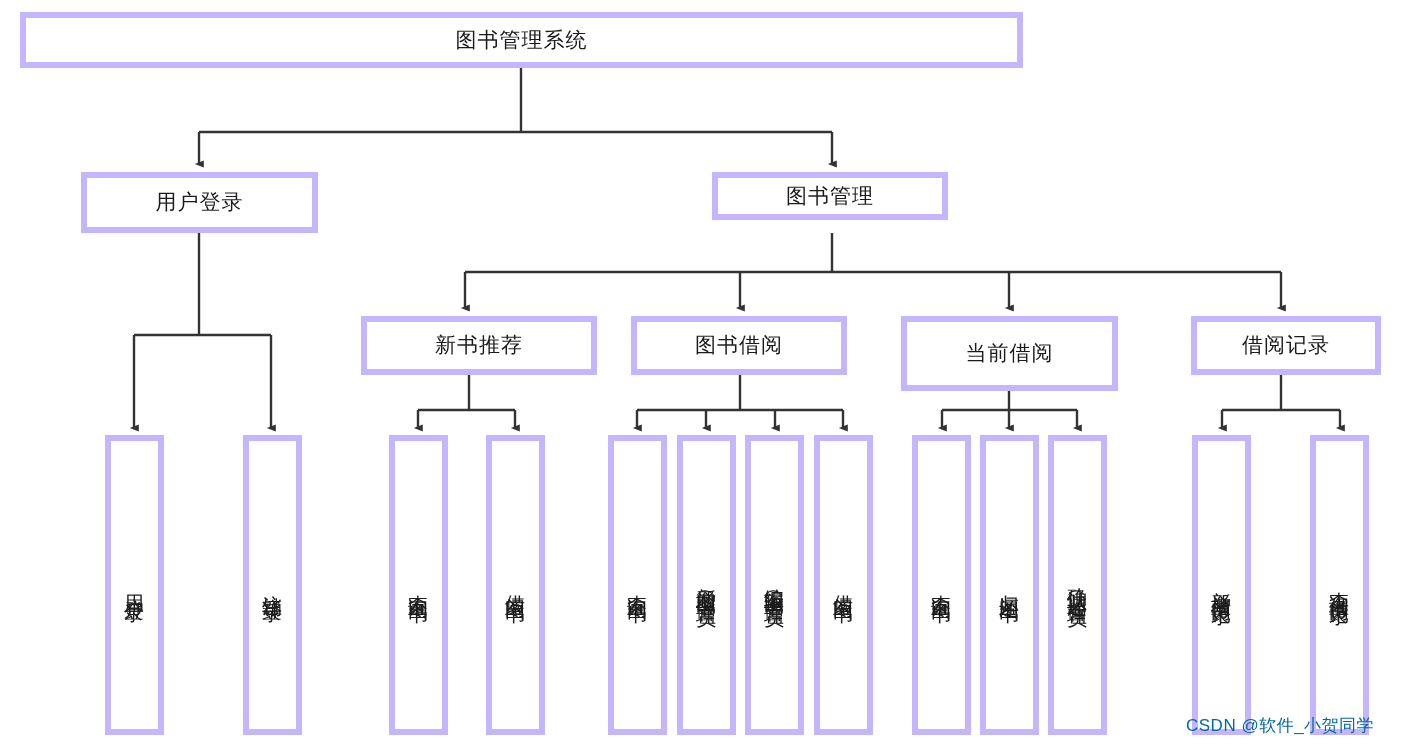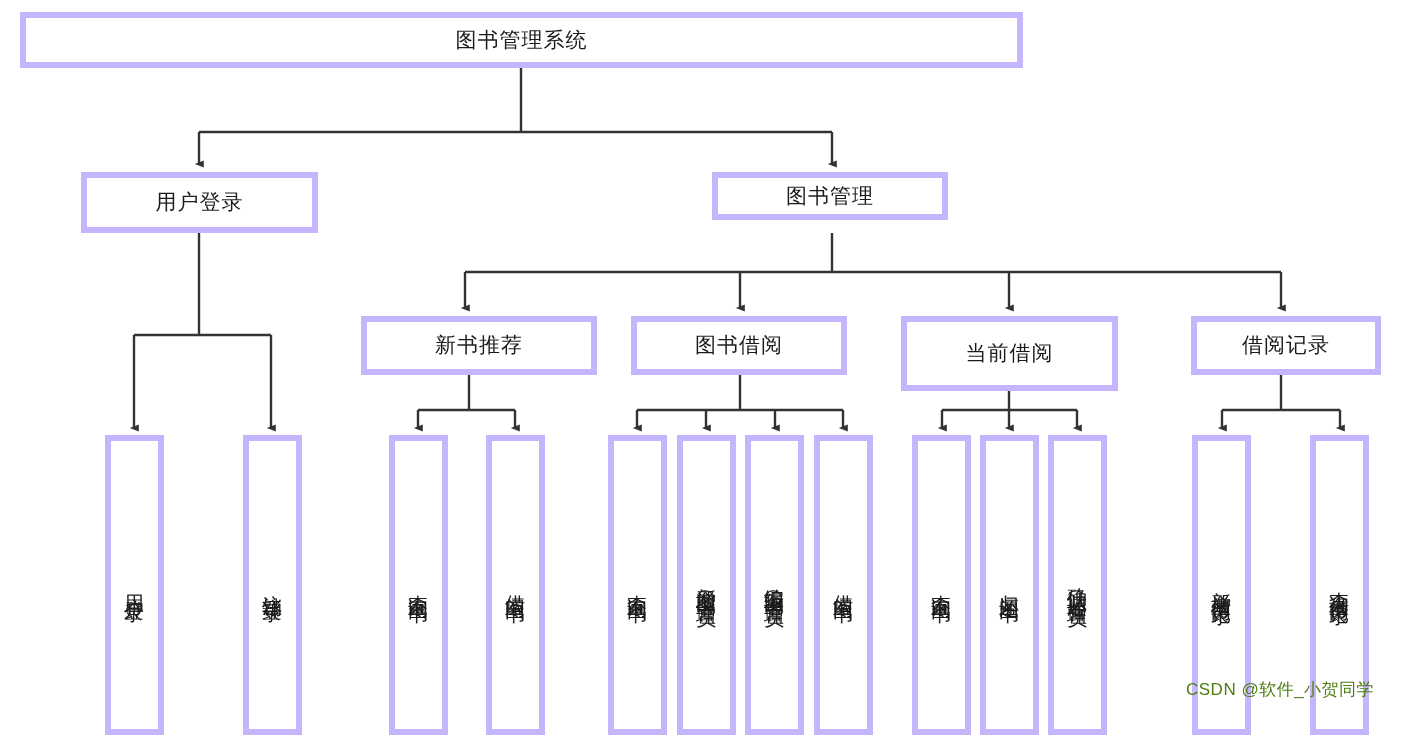--- a/index.html
+++ b/index.html
@@ -58,23 +58,23 @@
     writing-mode: vertical-rl;
     text-orientation: upright;
     font-size: 20px;
     letter-spacing: 3px;
     line-height: 1;
     max-height: 100%;
   }
   .watermark {
     position: absolute;
     left: 1186px;
-    top: 678px;
+    top: 714px;
     font-size: 17px;
-    color: #4d7c0f;
+    color: #0369a1;
     white-space: nowrap;
     z-index: 3;
     letter-spacing: 0.5px;
   }
 </style>
 </head>
 <body>
 
 <div id="diagram-root">
 

